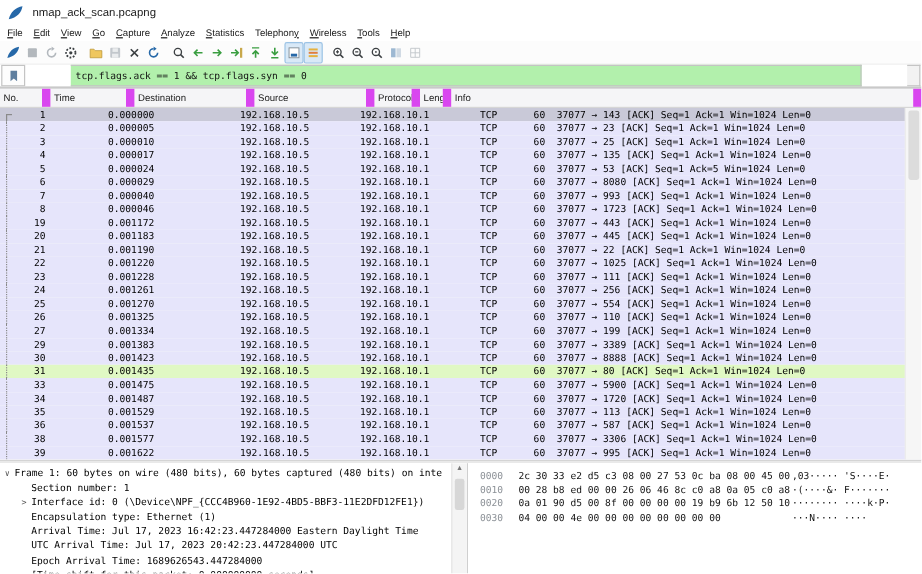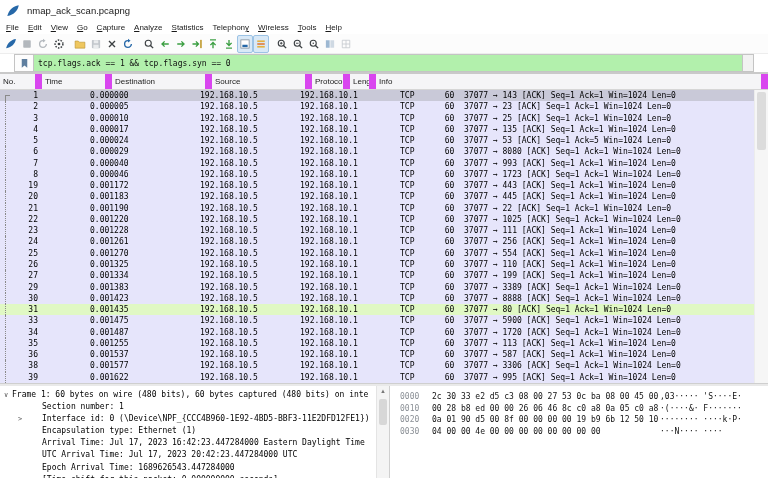--- a/index.html
+++ b/index.html
@@ -15,21 +15,21 @@
   .menu-item u{text-decoration:underline;}
   
   .toolbar{height:19px;display:flex;align-items:center;padding-left:3px;background:#fcfcfc;
            border-bottom:1px solid #ededed;}
   .tb-btn{width:14px;height:16px;display:flex;align-items:center;justify-content:center;border:1px solid transparent;border-radius:2px;}
   .tb-btn svg{width:12px;height:12px;display:block;}
   .tb-btn.toggled{background:#d9e9f7;border-color:#9cc3e5;}
   .tb-btn.disabled{opacity:.85;}
   .tb-sep{width:5px;height:14px;}
   
-  .filterbar{height:18px;display:flex;align-items:stretch;background:#ffffff;border-bottom:2px solid #c9c9c9;padding:0 14px;}
+  .filterbar{height:18px;display:flex;align-items:stretch;background:#ffffff;border-bottom:2px solid #c9c9c9;padding:0 1px;gap:38px;}
   .fb-bookmark{width:18px;border:1px solid #c4c4c4;background:#fdfdfd;display:flex;align-items:center;justify-content:center;}
   .fb-bookmark svg{width:11px;height:11px;}
   .fb-field{flex:1;border:1px solid #c4c4c4;border-left:none;display:flex;align-items:center;
             padding-left:4px;font-family:"DejaVu Sans Mono",monospace;font-size:8px;color:#101010;}
   .fb-dd{width:10px;border:1px solid #c4c4c4;border-left:none;background:#f2f2f2;}
   
   .colheader{height:15px;display:flex;align-items:center;background:#f5f5f7;border-bottom:1px solid #d6d6d6;
              font-size:8px;color:#222;}
   .colheader .hc{height:100%;display:flex;align-items:center;padding-left:3px;border-right:7px solid #d946ef;
                  box-sizing:border-box;white-space:nowrap;overflow:hidden;}
@@ -55,21 +55,21 @@
   .vscroll .thumb{position:absolute;left:2px;right:2px;top:2px;height:58px;background:#dcdcdc;border-radius:2px;}
   
   .splitter{height:3px;background:#e9e9e9;border-top:1px solid #cfcfcf;box-sizing:border-box;}
   
   .bottom{display:flex;height:97px;background:#fff;}
   .detailpane{width:390px;position:relative;overflow:hidden;border-right:1px solid #cfcfcf;box-sizing:border-box;}
   .dlines{position:absolute;left:0;top:3px;right:12px;overflow:hidden;}
   .dline{height:12.1px;line-height:12.1px;font-family:"DejaVu Sans Mono",monospace;font-size:8px;
          white-space:nowrap;display:flex;}
   .dline .exp{width:12px;text-align:center;color:#555;font-size:7px;flex:none;}
-  .dline.ind1{padding-left:14px;gap:16px;}
+  .dline.ind1{padding-left:14px;}
   .dscroll{position:absolute;right:0;top:0;bottom:0;width:12px;background:#f4f4f4;border-left:1px solid #e4e4e4;}
   .dscroll .up{height:11px;text-align:center;font-size:6px;color:#777;line-height:11px;}
   .dscroll .thumb{position:absolute;left:2px;right:2px;top:13px;height:26px;background:#d7d7d7;border-radius:2px;}
   .hexpane{flex:1;position:relative;overflow:hidden;padding:5px 0 0 10px;}
   .hrow{height:11.5px;line-height:11.5px;font-family:"DejaVu Sans Mono",monospace;font-size:8px;
         white-space:nowrap;display:flex;}
   .h-off{width:32px;color:#8b9096;flex:none;}
   .h-hex{width:228px;flex:none;color:#111;}
   .h-ascii{color:#111;}
 </style>
@@ -559,21 +559,21 @@
           <span class="c-dst">192.168.10.1</span>
           <span class="c-proto">TCP</span>
           <span class="c-len">60</span>
           <span class="c-info">37077 → 1720 [ACK] Seq=1 Ack=1 Win=1024 Len=0</span>
         </div>
         <div class="prow">
           <span class="c-gut">
             <span class="dash"></span>
           </span>
           <span class="c-no">35</span>
-          <span class="c-time">0.001255</span>
+          <span class="c-time">0.001529</span>
           <span class="c-src">192.168.10.5</span>
           <span class="c-dst">192.168.10.1</span>
           <span class="c-proto">TCP</span>
           <span class="c-len">60</span>
           <span class="c-info">37077 → 113 [ACK] Seq=1 Ack=1 Win=1024 Len=0</span>
         </div>
         <div class="prow">
           <span class="c-gut">
             <span class="dash"></span>
           </span>

